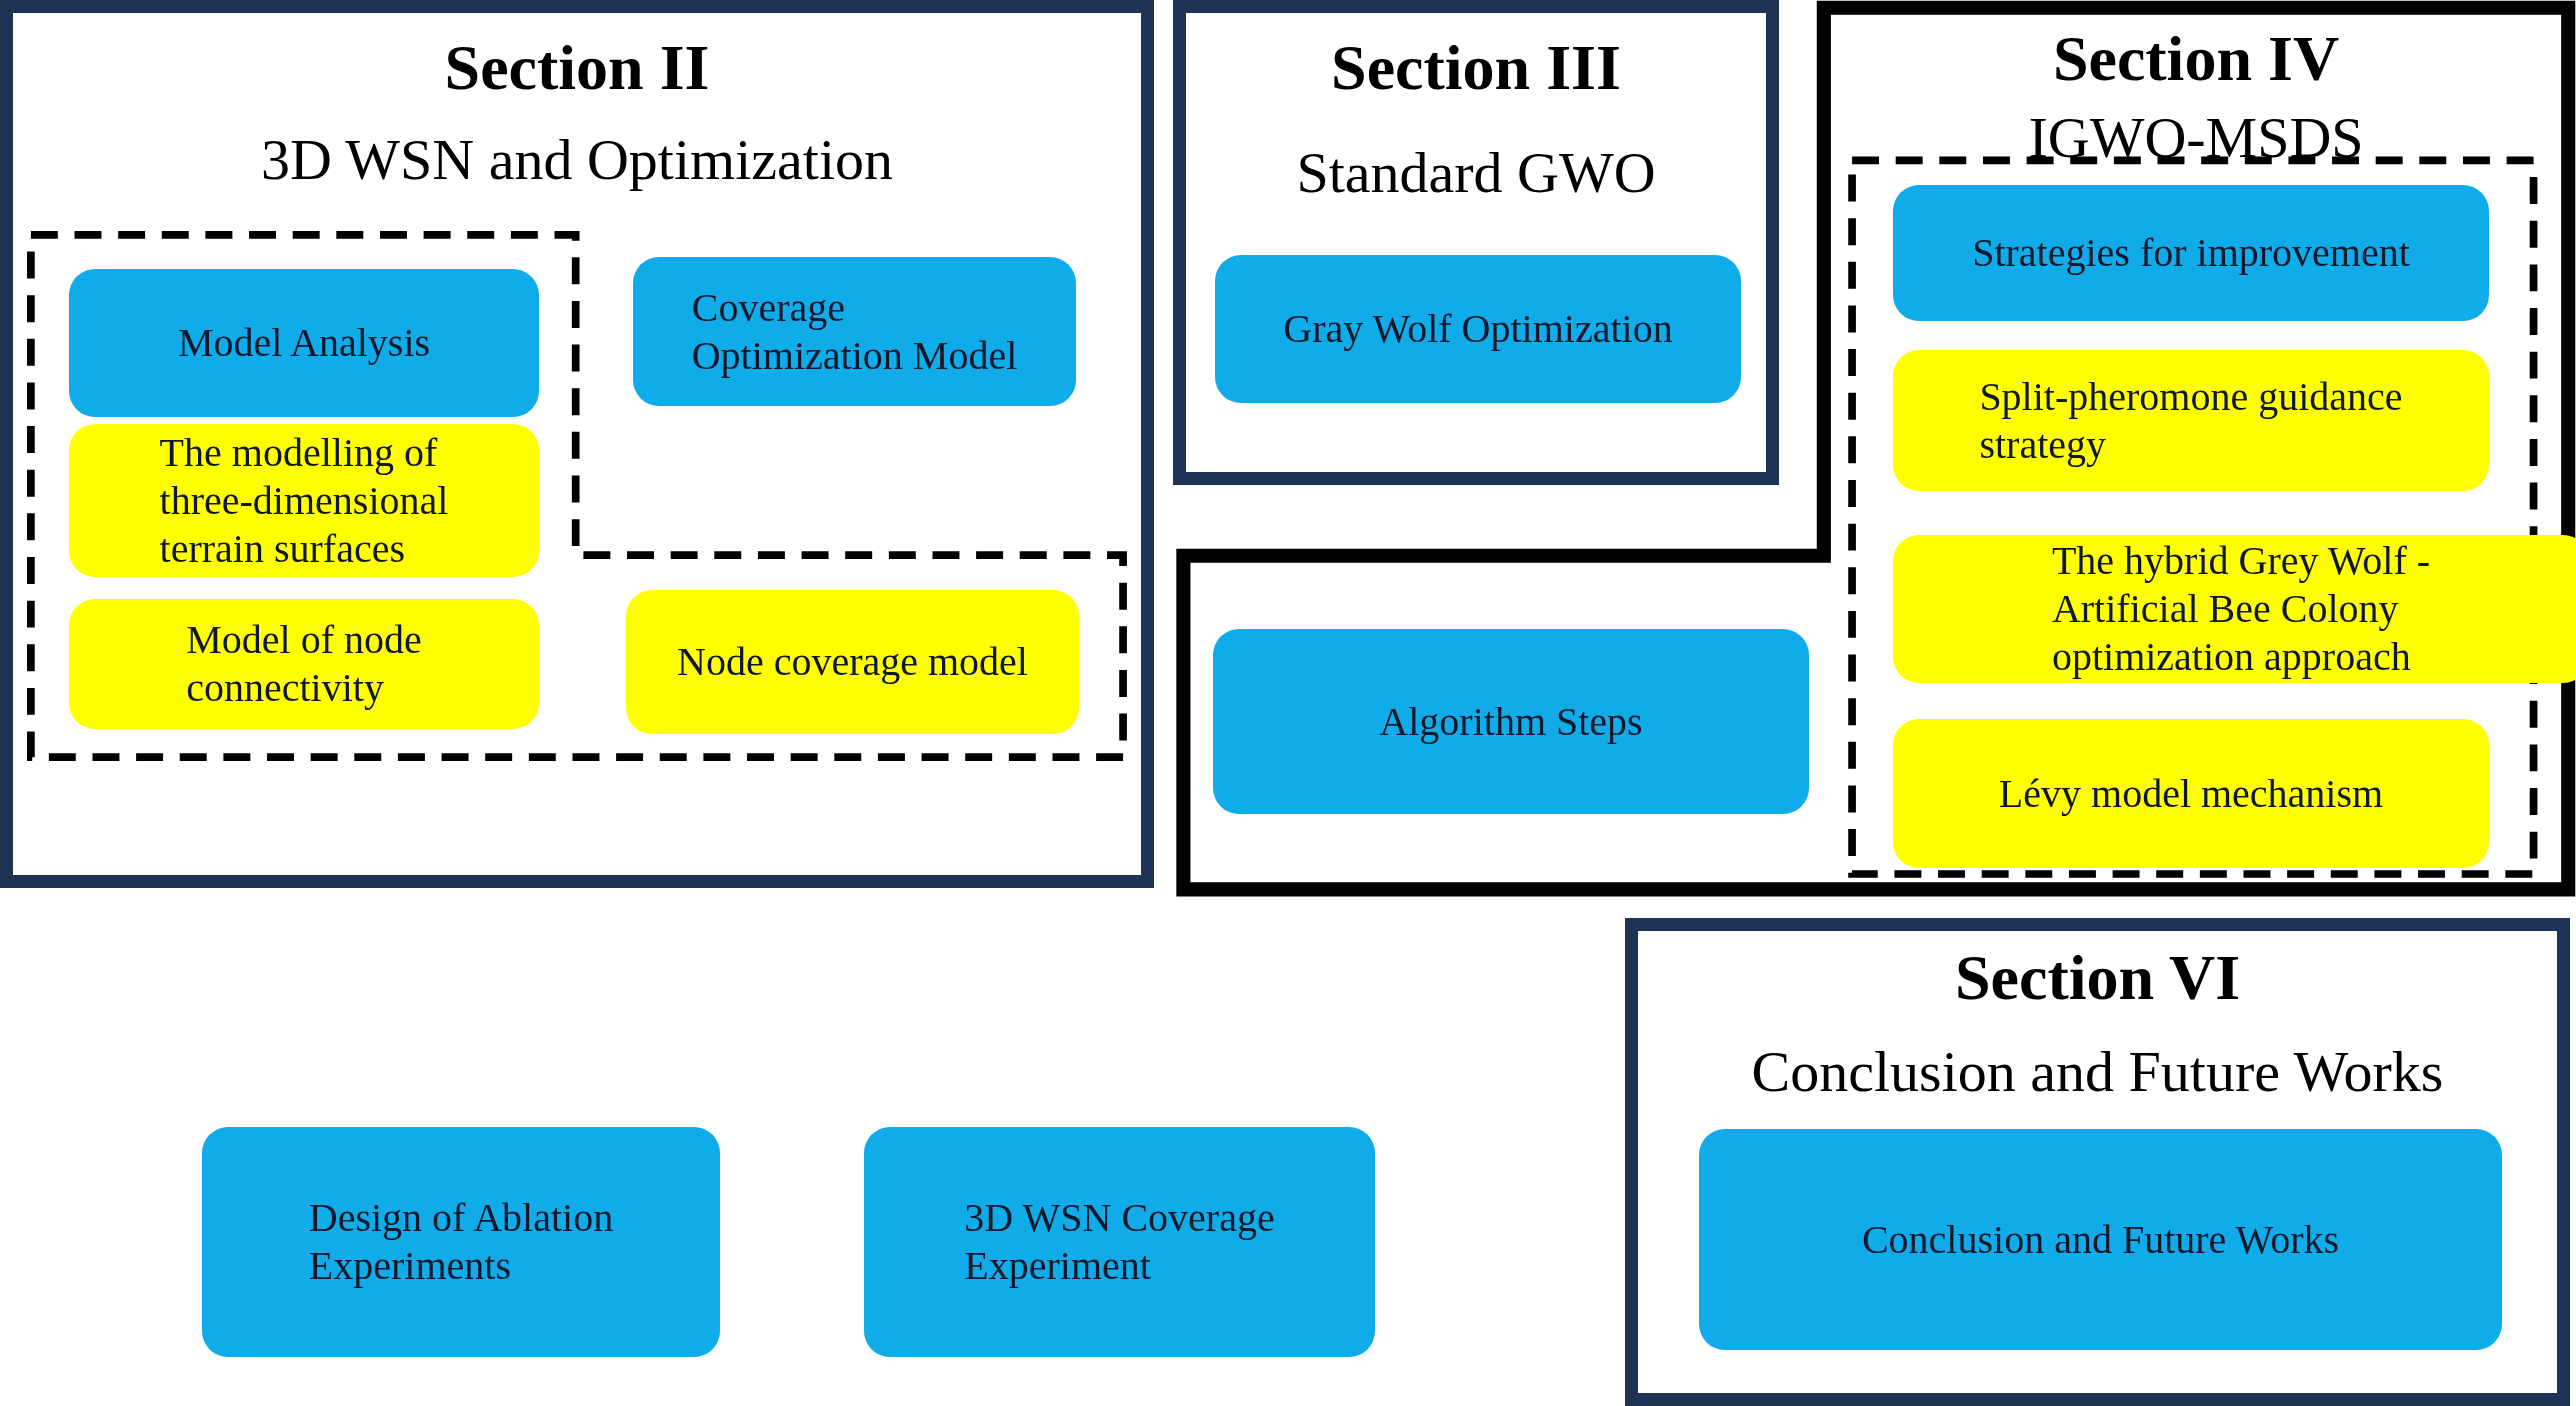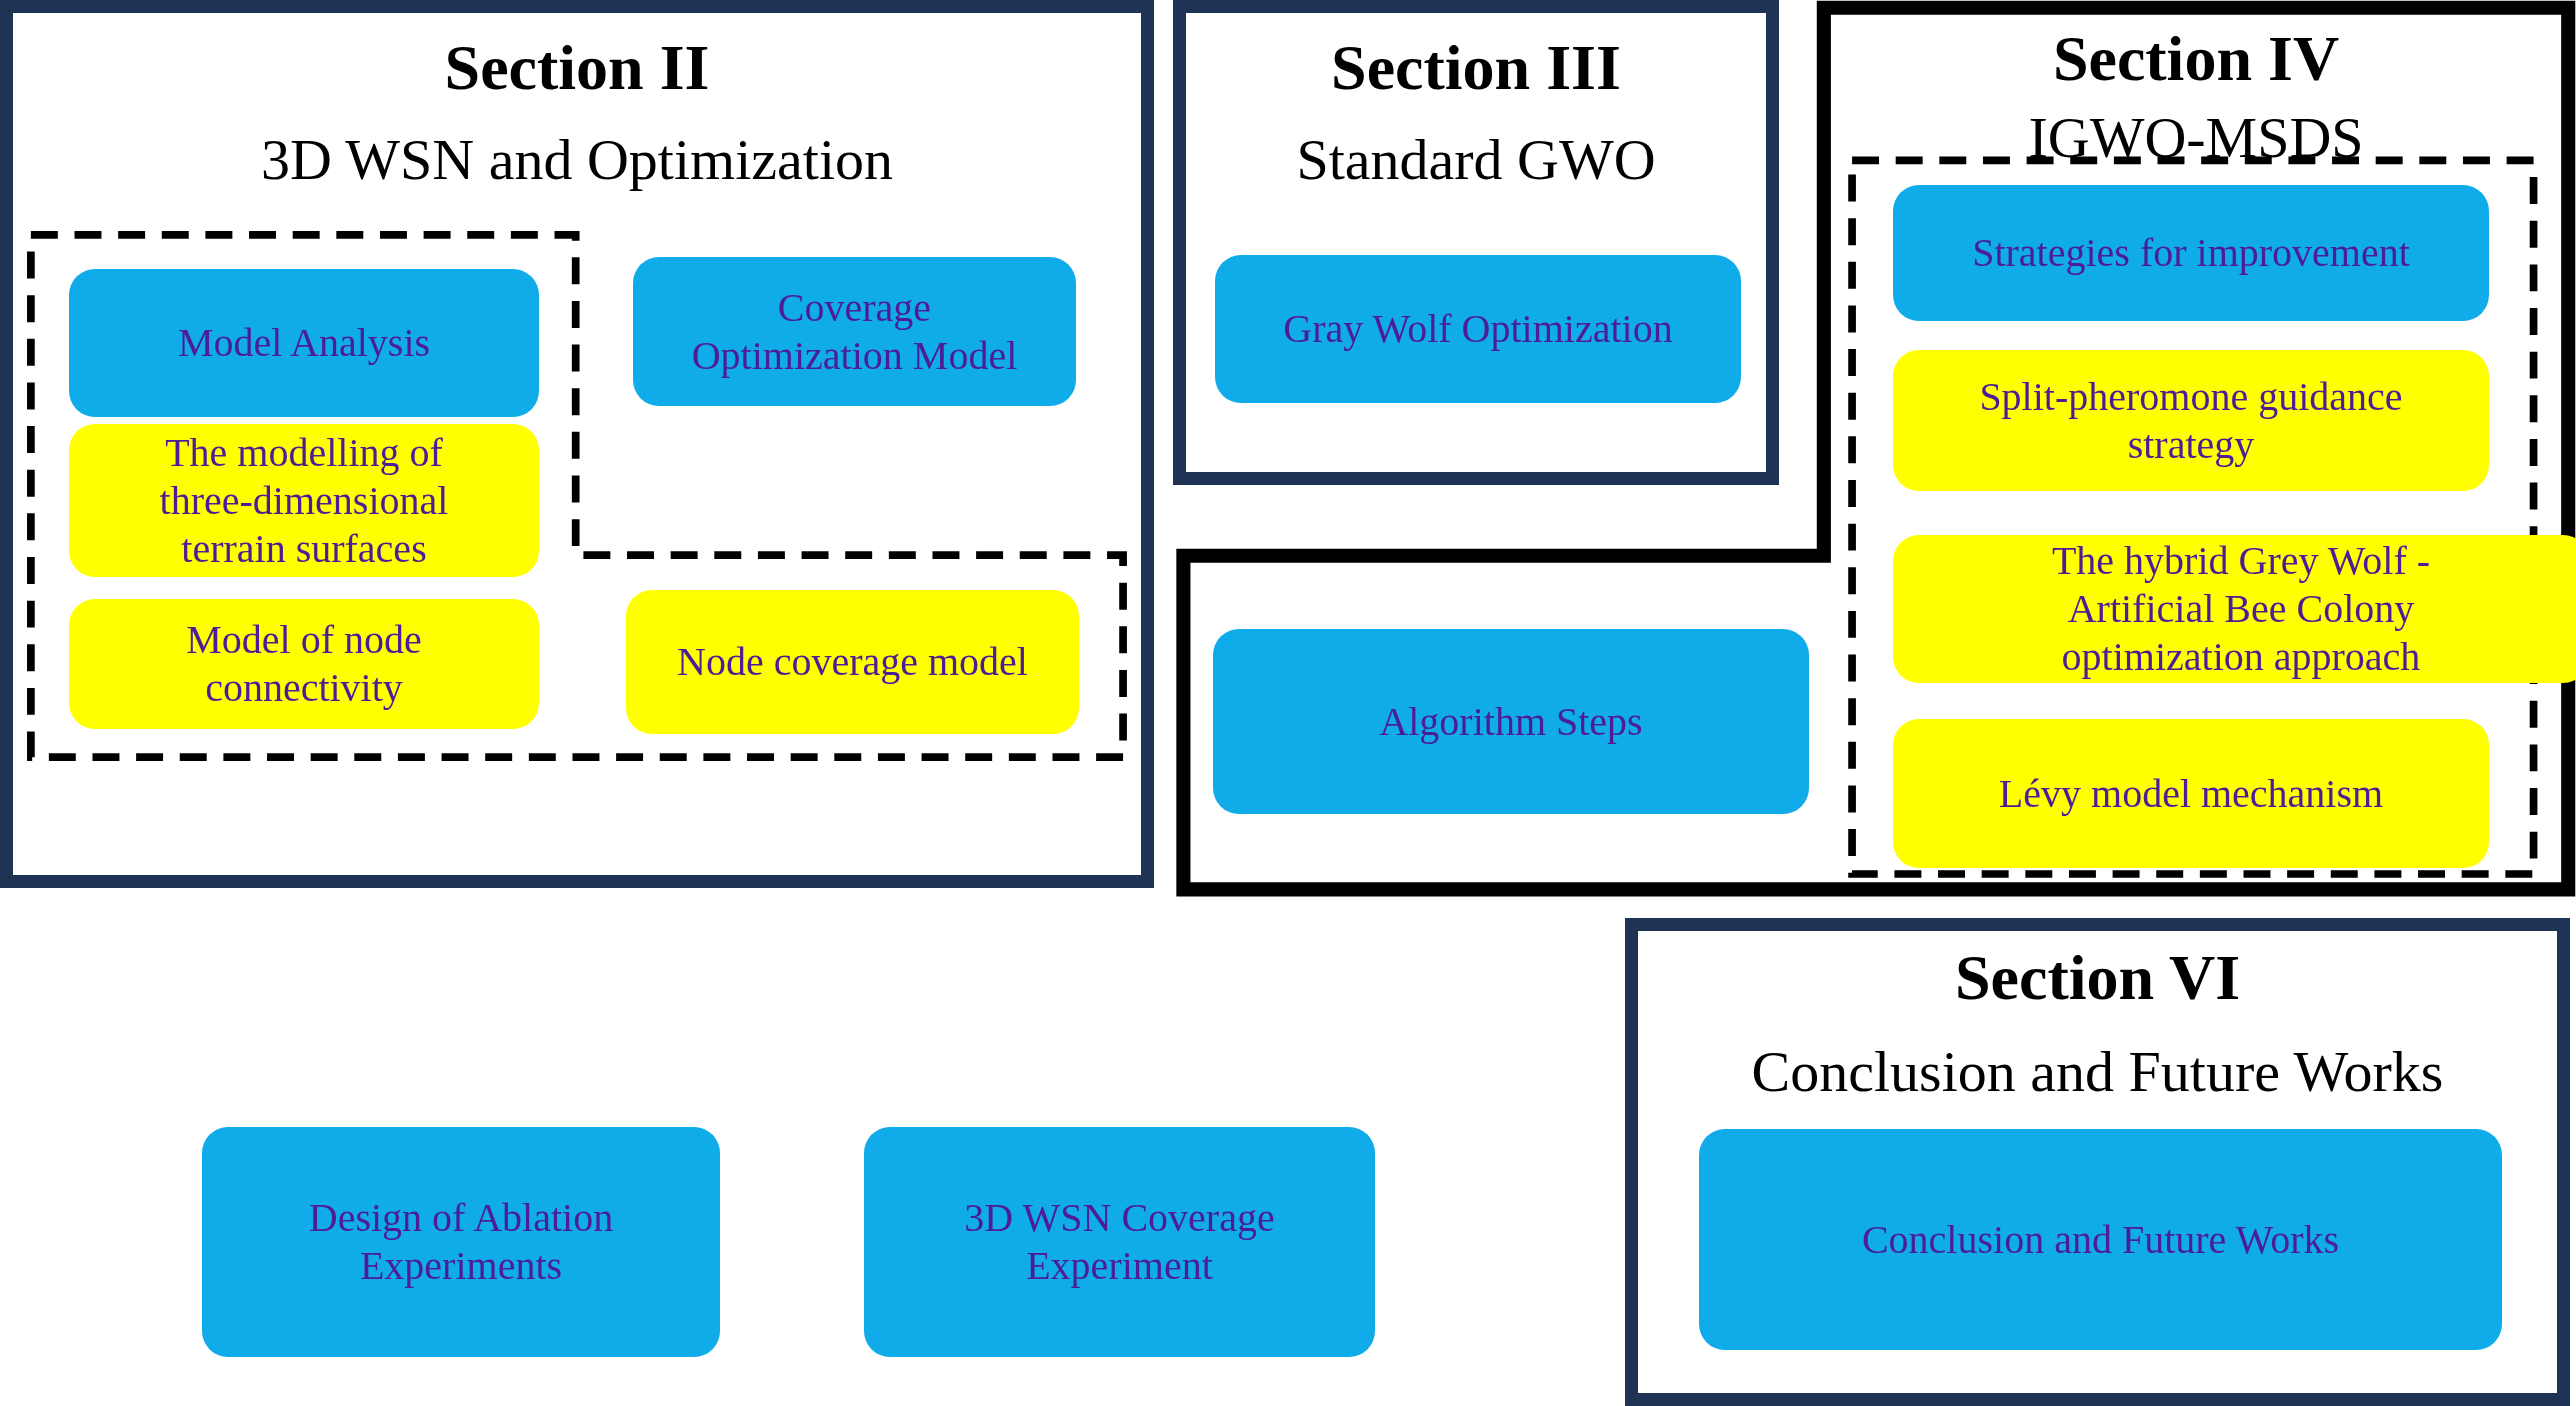--- a/index.html
+++ b/index.html
@@ -34,41 +34,40 @@
 
   .title{
     font-size:64px;font-weight:bold;line-height:80px;
   }
   .subtitle{
     font-size:58px;font-weight:normal;line-height:72px;
   }
   #sec2 .title{margin-top:14.8px;}
   #sec2 .subtitle{margin-top:16px;}
   #sec3 .title{margin-top:14.8px;}
-  #sec3 .subtitle{margin-top:16px;}
+  #sec3 .subtitle{margin-top:29px;}
   #sec5 .title{margin-top:5.1px;}
   #sec5 .subtitle{margin-top:23px;}
   #sec6 .title{margin-top:7px;}
   #sec6 .subtitle{margin-top:18px;}
 
   
   #sec4-heading{
     position:absolute;left:1824px;top:19px;width:744px;
     text-align:center;
   }
   #sec4-heading .subtitle{margin-top:3.2px;}
 
   .box{
     position:absolute;
     display:flex;align-items:center;justify-content:center;
-    text-align:center;
     border-radius:26px;
     font-size:40px;line-height:1.2;
     white-space:pre-line;
-    color:#4c1d95;
+    color:#0f172a;
   }
   .box.blue{background:var(--c-blue);}
   .box.yellow{background:var(--c-yellow);}
 
   
   #b-model-analysis      {left:69px; top:269px; width:470px; height:148px;}
   #b-coverage-opt        {left:633px; top:257px; width:443px; height:149px;}
   #b-modelling           {left:69px; top:424px; width:470px; height:153px;}
   #b-node-conn           {left:69px; top:599px; width:470px; height:130px;}
   #b-node-cov            {left:626px; top:590px; width:453px; height:144px;}

